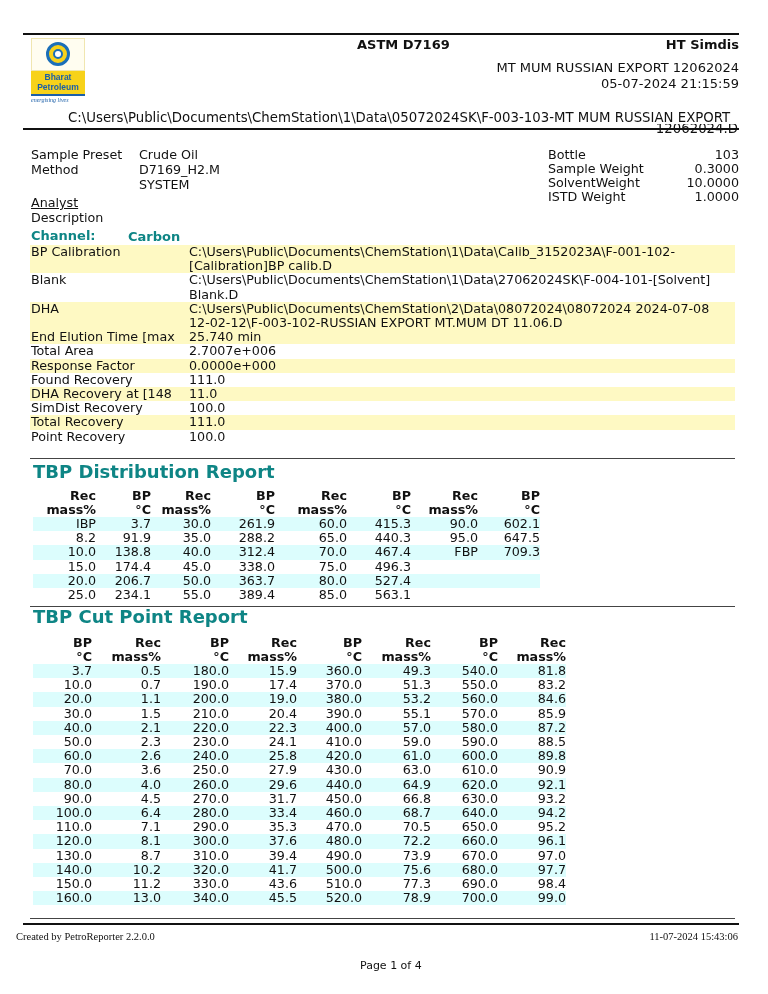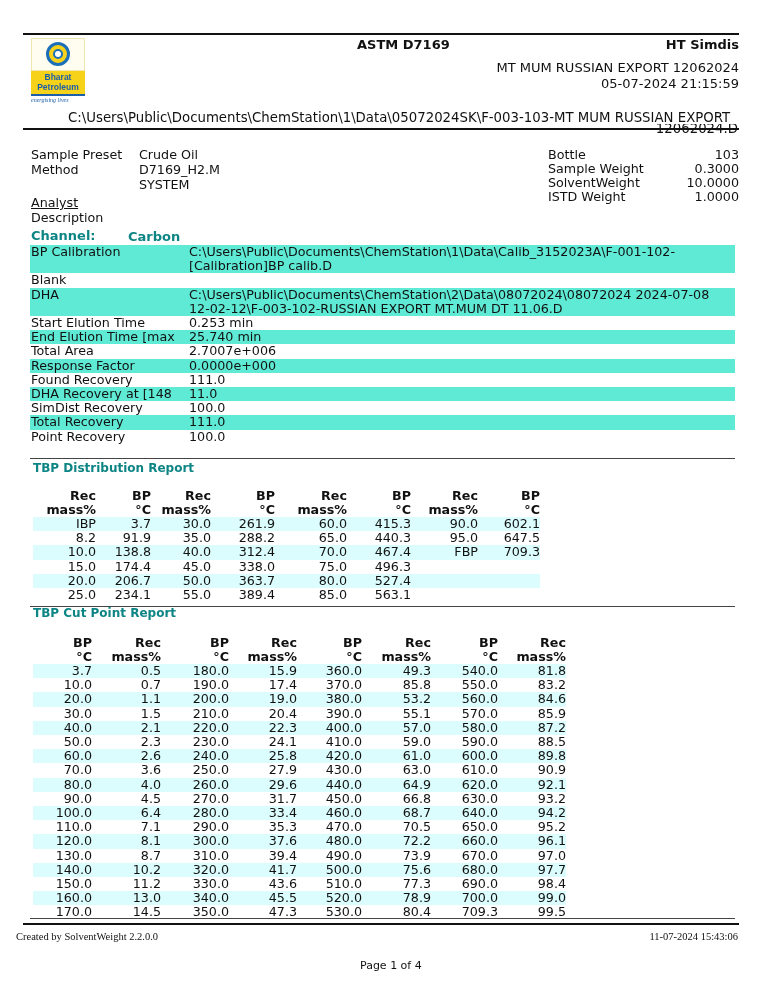--- a/index.html
+++ b/index.html
@@ -24,25 +24,25 @@
   .hdr-sub { position: absolute; right: 29px; text-align: right; font-size: 13px; line-height: 16px; }
   .path { position: absolute; left: 68px; top: 110px; font-size: 13.3px; white-space: nowrap; }
   .path2 { position: absolute; right: 30px; top: 124px; font-size: 13.3px; line-height: 10px; height: 9px; overflow: hidden; }
 
   .kv { position: absolute; font-size: 12.7px; line-height: 15px; }
   .kv .k { position: absolute; white-space: nowrap; }
   .kv .v { position: absolute; white-space: nowrap; }
   .kv-right .v { text-align: right; right: 0; }
 
   .teal { color: #0e8585; font-weight: bold; }
-  .section-title { position: absolute; left: 33px; font-size: 12px; font-weight: bold; color: #0e8585; }
+  .section-title { position: absolute; left: 33px; font-size: 18px; font-weight: bold; color: #0e8585; }
 
   .ch-table { position: absolute; left: 30px; top: 245px; width: 705px; }
   .ch-row { display: flex; font-size: 12.7px; line-height: 14.2px; }
-  .ch-row.alt { background: #5eead4; }
+  .ch-row.alt { background: #fef9c3; }
   .ch-row .k { width: 158px; padding-left: 1px; white-space: nowrap; overflow: hidden; }
   .ch-row .v { flex: 1; white-space: pre-wrap; word-break: break-all; }
 
   table.grid { border-collapse: collapse; position: absolute; font-size: 12.7px; }
   table.grid th { font-weight: bold; text-align: right; line-height: 14px; padding: 0; vertical-align: bottom; }
   table.grid td { text-align: right; line-height: 14.2px; padding: 0; height: 14.2px; }
   table.grid tr.alt td { background: #dcfdfd; }
 
   .footer-left { position: absolute; left: 16px; top: 931px; font-family: "Liberation Serif", serif; font-size: 10.5px; }
   .footer-mid { position: absolute; left: 360px; top: 931px; font-size: 11px; margin-top: 28px; }
@@ -102,29 +102,27 @@
 <div class="abs teal" style="left:128px; top:229px; font-size:13px;">Carbon</div>
 
 <div class="ch-table">
   <div class="ch-row alt">
     <div class="k">BP Calibration</div>
     <div class="v">C:\Users\Public\Documents\ChemStation\1\Data\Calib_3152023A\F-001-102-
 [Calibration]BP calib.D</div>
   </div>
   <div class="ch-row">
     <div class="k">Blank</div>
+    <div class="v">C:\Users\Public\Documents\ChemStation\1\Data\27062024SK\F-004-101-[Solvent]
+Blank.D</div>
   </div>
   <div class="ch-row alt">
     <div class="k">DHA</div>
     <div class="v">C:\Users\Public\Documents\ChemStation\2\Data\08072024\08072024 2024-07-08
 12-02-12\F-003-102-RUSSIAN EXPORT MT.MUM DT 11.06.D</div>
-  </div>
-  <div class="ch-row">
-    <div class="k">Start Elution Time</div>
-    <div class="v">0.253 min</div>
   </div>
   <div class="ch-row alt">
     <div class="k">End Elution Time [max</div>
     <div class="v">25.740 min</div>
   </div>
   <div class="ch-row">
     <div class="k">Total Area</div>
     <div class="v">2.7007e+006</div>
   </div>
   <div class="ch-row alt">
@@ -325,21 +323,21 @@
         <td>49.3</td>
         <td>540.0</td>
         <td>81.8</td>
       </tr>
       <tr>
         <td>10.0</td>
         <td>0.7</td>
         <td>190.0</td>
         <td>17.4</td>
         <td>370.0</td>
-        <td>85.8</td>
+        <td>51.3</td>
         <td>550.0</td>
         <td>83.2</td>
       </tr>
       <tr class="alt">
         <td>20.0</td>
         <td>1.1</td>
         <td>200.0</td>
         <td>19.0</td>
         <td>380.0</td>
         <td>53.2</td>
@@ -479,30 +477,20 @@
       <tr class="alt">
         <td>160.0</td>
         <td>13.0</td>
         <td>340.0</td>
         <td>45.5</td>
         <td>520.0</td>
         <td>78.9</td>
         <td>700.0</td>
         <td>99.0</td>
       </tr>
-      <tr>
-        <td>170.0</td>
-        <td>14.5</td>
-        <td>350.0</td>
-        <td>47.3</td>
-        <td>530.0</td>
-        <td>80.4</td>
-        <td>709.3</td>
-        <td>99.5</td>
-      </tr>
     </tbody>
 </table>
 <div class="rule-thin" style="left:30px; width:705px; top:918px;"></div>
 
 <div class="rule-thick" style="top:923px; border-top-width:2px;"></div>
-<div class="footer-left">Created by SolventWeight 2.2.0.0</div>
+<div class="footer-left">Created by PetroReporter 2.2.0.0</div>
 <div class="footer-mid">Page 1 of 4</div>
 <div class="footer-right" style="right:30px;">11-07-2024  15:43:06</div>
 
 </body></html>

